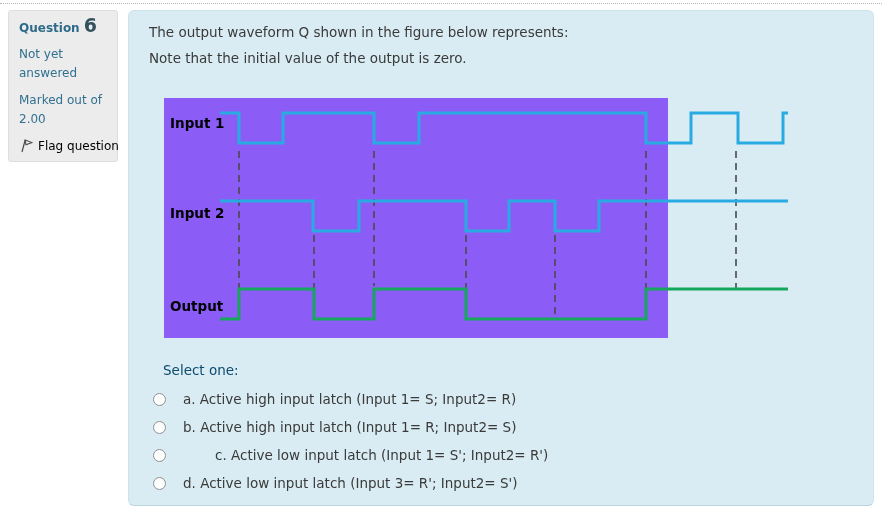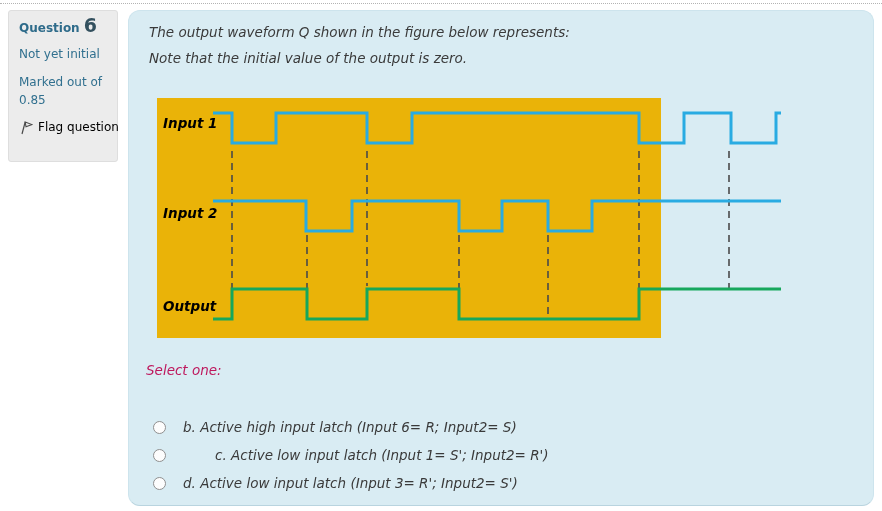--- a/index.html
+++ b/index.html
@@ -26,32 +26,31 @@
   .flag-row{
     margin-top:10px;display:flex;align-items:center;gap:5px;
     color:#000000;font-size:12px;cursor:pointer;white-space:nowrap;
   }
   .flag-row svg{flex:0 0 auto;}
   
   .content-panel{
     position:absolute;left:128px;top:10px;width:746px;height:496px;
     box-sizing:border-box;background:#d9ecf3;
     border:1px solid #cde4ed;border-bottom-color:#b9d4df;
-    border-radius:12px;
-    font-style:italic;
+    border-radius:6px;
   }
   .q-text{position:absolute;left:20px;font-size:13.5px;color:#3a3a3a;}
   .q-text.l1{top:13px;}
   .q-text.l2{top:39px;text-align:center;}
   .figure{
-    position:absolute;left:28px;top:87px;width:504px;height:240px;
-    background:#eab308;
+    position:absolute;left:35px;top:87px;width:504px;height:240px;
+    background:#8b5cf6;
   }
   .figure svg{display:block;}
-  .select-prompt{position:absolute;left:17px;top:351px;font-size:13.5px;color:#be185d;}
+  .select-prompt{position:absolute;left:34px;top:351px;font-size:13.5px;color:#0c4a6e;}
   .option-row{
     position:absolute;left:24px;display:flex;align-items:center;
     font-size:13.5px;color:#3a3a3a;
   }
   .option-row .radio{
     width:13px;height:13px;border-radius:50%;
     border:1px solid #8f8f8f;background:#fdfdfd;box-sizing:border-box;
     flex:0 0 auto;cursor:pointer;
   }
   .option-row .opt-label{margin-left:17px;cursor:default;}
@@ -59,22 +58,22 @@
 </style>
 </head>
 <body>
 
 <div class="top-dotted"></div>
 
 <div class="info-panel">
   <div class="q-header">
     <span>Question</span><span class="q-number">6</span>
   </div>
-  <div class="q-status">Not yet initial</div>
-  <div class="q-marked">Marked out of 0.85</div>
+  <div class="q-status">Not yet answered</div>
+  <div class="q-marked">Marked out of 2.00</div>
   <div class="flag-row">
     <svg width="14" height="15" viewBox="0 0 14 15">
       <line x1="3" y1="14" x2="6.2" y2="2" stroke="#4a4a4a" stroke-width="1.2"></line>
       <polygon points="6.2,2 13,4.6 7,6.8" fill="none" stroke="#4a4a4a" stroke-width="1.1"></polygon>
     </svg>
     <span>Flag question</span>
   </div>
 </div>
 
 <div class="content-panel">
@@ -94,23 +93,27 @@
         <text x="6" y="30" font-size="13.5" font-weight="bold" fill="#000000">Input 1</text>
         <path d="M 56 103 H 149 V 133 H 195 V 103 H 302 V 133 H 345 V 103 H 391 V 133 H 435 V 103 H 624" fill="none" stroke="#29abe2" stroke-width="3"></path>
         <text x="6" y="120" font-size="13.5" font-weight="bold" fill="#000000">Input 2</text>
         <path d="M 56 221 H 75 V 191 H 150 V 221 H 210 V 191 H 302 V 221 H 482 V 191 H 624" fill="none" stroke="#17a75c" stroke-width="3"></path>
         <text x="6" y="213" font-size="13.5" font-weight="bold" fill="#000000">Output</text>
       </svg>
   </div>
 
   <div class="select-prompt">Select one:</div>
 
+  <div class="option-row row-a">
+    <span class="radio"></span>
+    <span class="opt-label">a. Active high input latch (Input 1= S; Input2= R)</span>
+  </div>
   <div class="option-row row-b">
     <span class="radio"></span>
-    <span class="opt-label">b. Active high input latch (Input 6= R; Input2= S)</span>
+    <span class="opt-label">b. Active high input latch (Input 1= R; Input2= S)</span>
   </div>
   <div class="option-row row-c">
     <span class="radio"></span>
     <span class="opt-label">c. Active low input latch (Input 1= S'; Input2= R')</span>
   </div>
   <div class="option-row row-d">
     <span class="radio"></span>
     <span class="opt-label">d. Active low input latch (Input 3= R'; Input2= S')</span>
   </div>
 </div>

